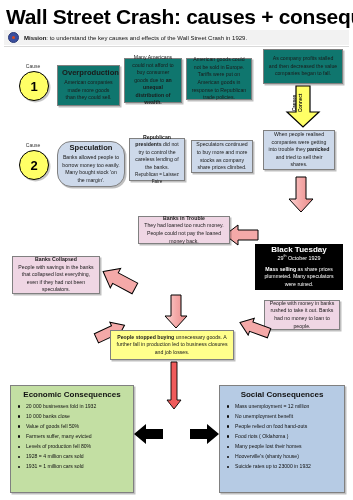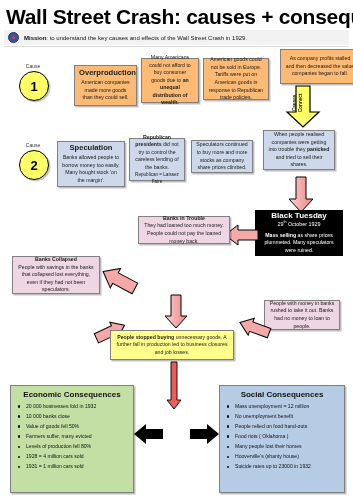--- a/index.html
+++ b/index.html
@@ -48,21 +48,21 @@
     box-shadow:1.5px 1.5px 0 rgba(0,0,0,.25);
     text-align:center;
     font-size:5.2px;
     line-height:1.45;
     color:#1a1a1a;
     padding:3px 4px;
     display:flex;flex-direction:column;justify-content:center;
   }
   .box .hd{font-weight:bold;font-size:7.6px;margin-bottom:2px;line-height:1.1;}
   .box b{font-weight:bold;}
-  .peach{background:#fdba74;margin-left:17px;}
+  .peach{background:#0f766e;}
   .blue{background:#cdd9ea;}
   .pink{background:#efd6e4;}
   .yellow{background:#ffff8c;}
   .green{background:#c3dfa3;}
   .lightblue{background:#b6cbe4;}
 
   
   .cause-label{
     position:absolute;font-size:5px;color:#333;text-align:center;width:30px;
   }
@@ -72,21 +72,21 @@
     display:flex;align-items:center;justify-content:center;
     font-size:13px;font-weight:bold;color:#000;
     box-shadow:1.5px 1.5px 0 rgba(0,0,0,.22);
   }
 
   
   .black-box{
     position:absolute;background:#000;color:#fff;
     box-sizing:border-box;text-align:center;padding:3px 4px;
     font-size:5.2px;line-height:1.45;
-    display:flex;flex-direction:column;justify-content:center;
+    display:flex;flex-direction:column;justify-content:center;margin-top:34px;
   }
   .black-box .bt-title{font-weight:bold;font-size:8px;line-height:1.1;}
   .black-box .bt-date{font-size:5.4px;margin-bottom:3px;}
   .black-box .bt-date sup{font-size:3.6px;}
   .black-box b{font-weight:bold;}
 
   
   .depression{
     position:absolute;box-sizing:border-box;
     border:1px solid #555;
@@ -169,21 +169,21 @@
   <div class="arrow" style="left:286px;top:86px;">
     <svg width="34" height="42" viewBox="0 0 34 42">
       <polygon points="10,0 24,0 24,26 33,26 17,41 1,26 10,26" fill="#ffff66" stroke="#000" stroke-width="1.2"></polygon>
     </svg>
   </div>
   <div class="vlabel" style="left:292px;top:90px;width:22px;height:26px;">Causes Connect</div>
 
   <div class="cause-label" style="left:18px;top:142px;">Cause</div>
   <div class="circle" style="left:19px;top:150px;">2</div>
 
-  <div class="box blue" style="left:57px;top:141px;width:68px;height:46px;">
+  <div class="box blue" style="left:57px;top:141px;width:68px;height:46px;border-radius:14px;">
     <div class="hd">Speculation</div>
     <div>Banks allowed people to borrow money too easily. Many bought stock 'on the margin'.</div>
   </div>
 
   <div class="box blue" style="left:129px;top:138px;width:56px;height:43px;">
     <div><b>Republican presidents</b> <span>did not try to control the careless lending of the banks.</span></div>
     <div style="font-size:4.6px;margin-top:1px;">Republican = Laissez Faire</div>
   </div>
 
   <div class="box blue" style="left:191px;top:140px;width:62px;height:33px;">

